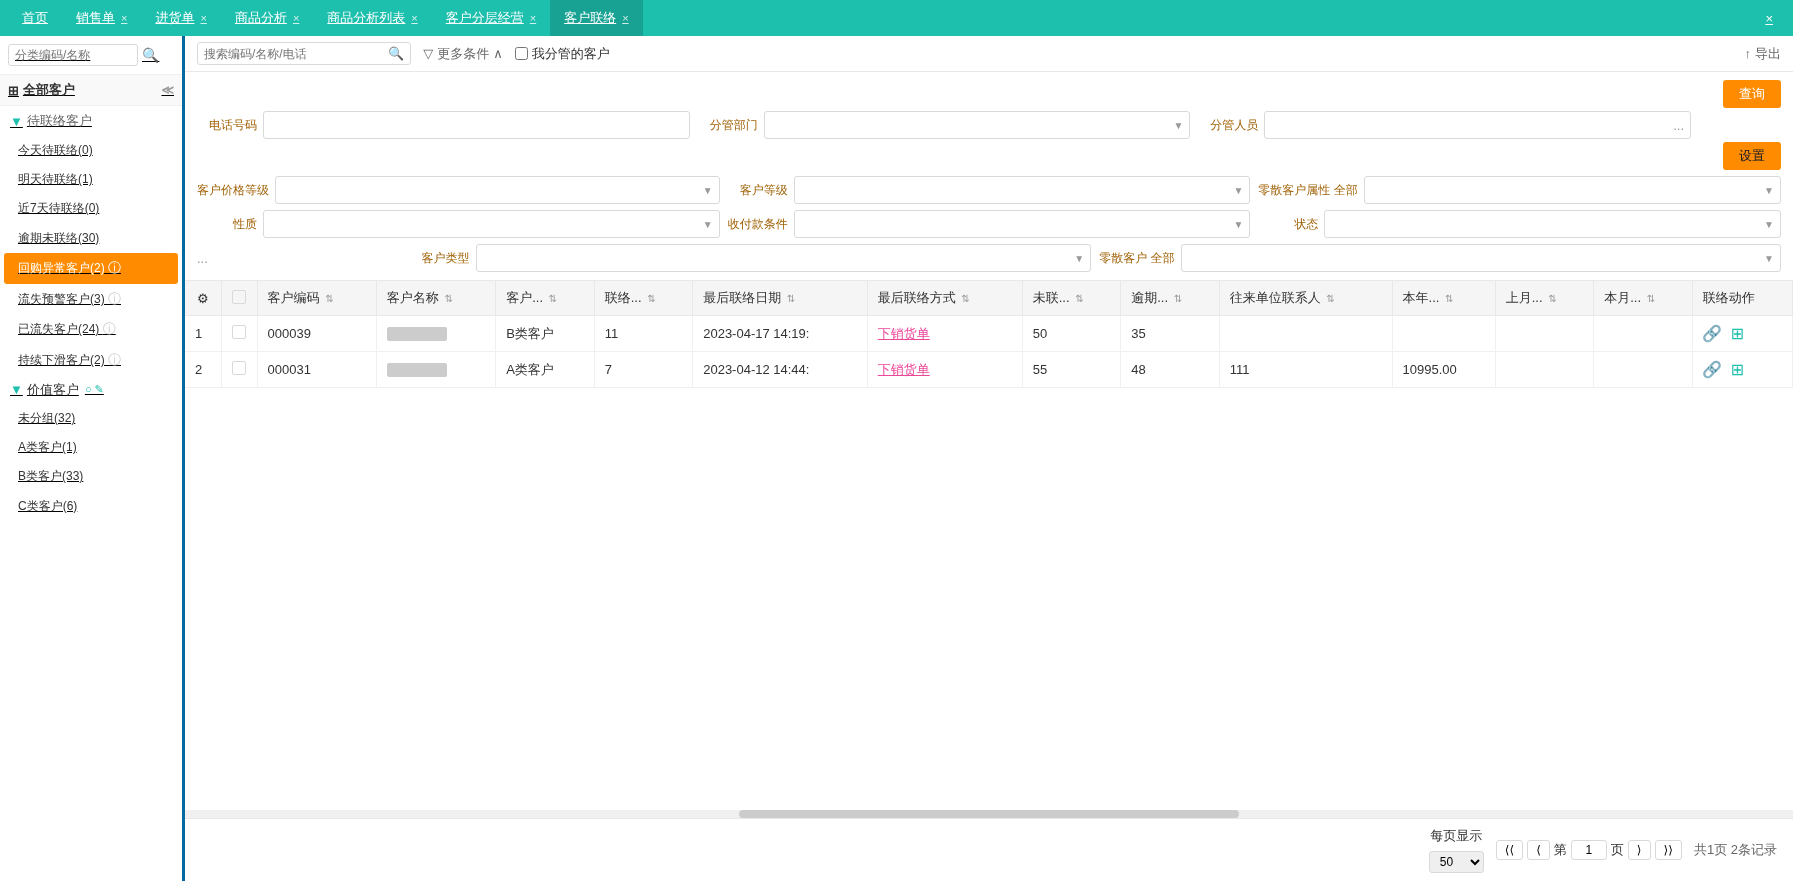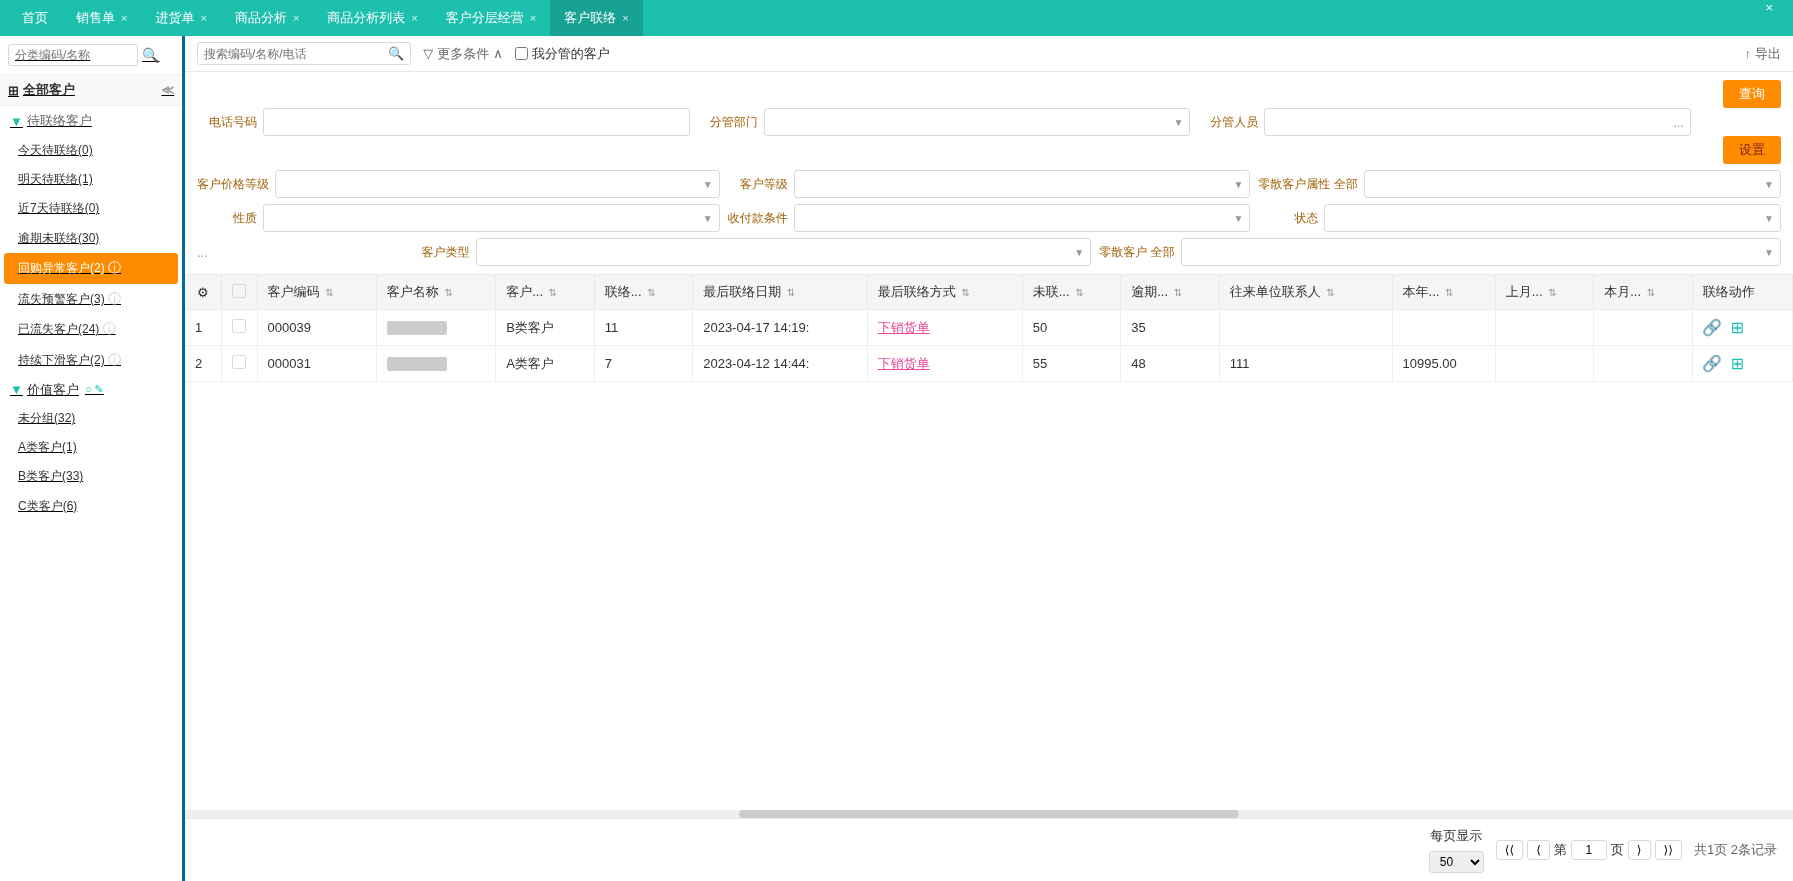--- a/index.html
+++ b/index.html
@@ -3,23 +3,24 @@
   <meta charset="utf-8">
   <style>
     * { box-sizing: border-box; margin: 0; padding: 0; font-family: "Microsoft YaHei", SimHei, Arial, sans-serif; font-size: 13px; }
     body { background: #f5f5f5; width: 1793px; height: 881px; overflow: hidden; }
 
     
     .top-nav {
       background: #1dbfad;
       height: 36px;
       display: flex;
-      align-items: flex-start;
+      align-items: center;
       padding: 0 8px;
       color: white;
+      text-decoration: underline;
     }
     .top-nav .nav-item {
       padding: 0 14px;
       height: 36px;
       display: flex;
       align-items: center;
       cursor: pointer;
       font-size: 13px;
       color: white;
       white-space: nowrap;
@@ -237,32 +238,32 @@
       background: #ff8c00;
       color: white;
       border: none;
       border-radius: 3px;
       padding: 5px 16px;
       cursor: pointer;
       font-size: 13px;
     }
     .btn-settings {
       background: #ff8c00;
-      color: #7f1d1d;
+      color: #0f172a;
       border: none;
       border-radius: 3px;
       padding: 5px 16px;
       cursor: pointer;
       font-size: 13px;
-      margin-top: 8px;
+      margin-top: 20px;
     }
     .adv-filter-actions {
       display: flex;
       flex-direction: column;
-      gap: 20px;
+      gap: 14px;
       padding-left: 24px;
     }
 
     
     .table-container {
       flex: 1;
       overflow: auto;
       background: white;
     }
     table {

